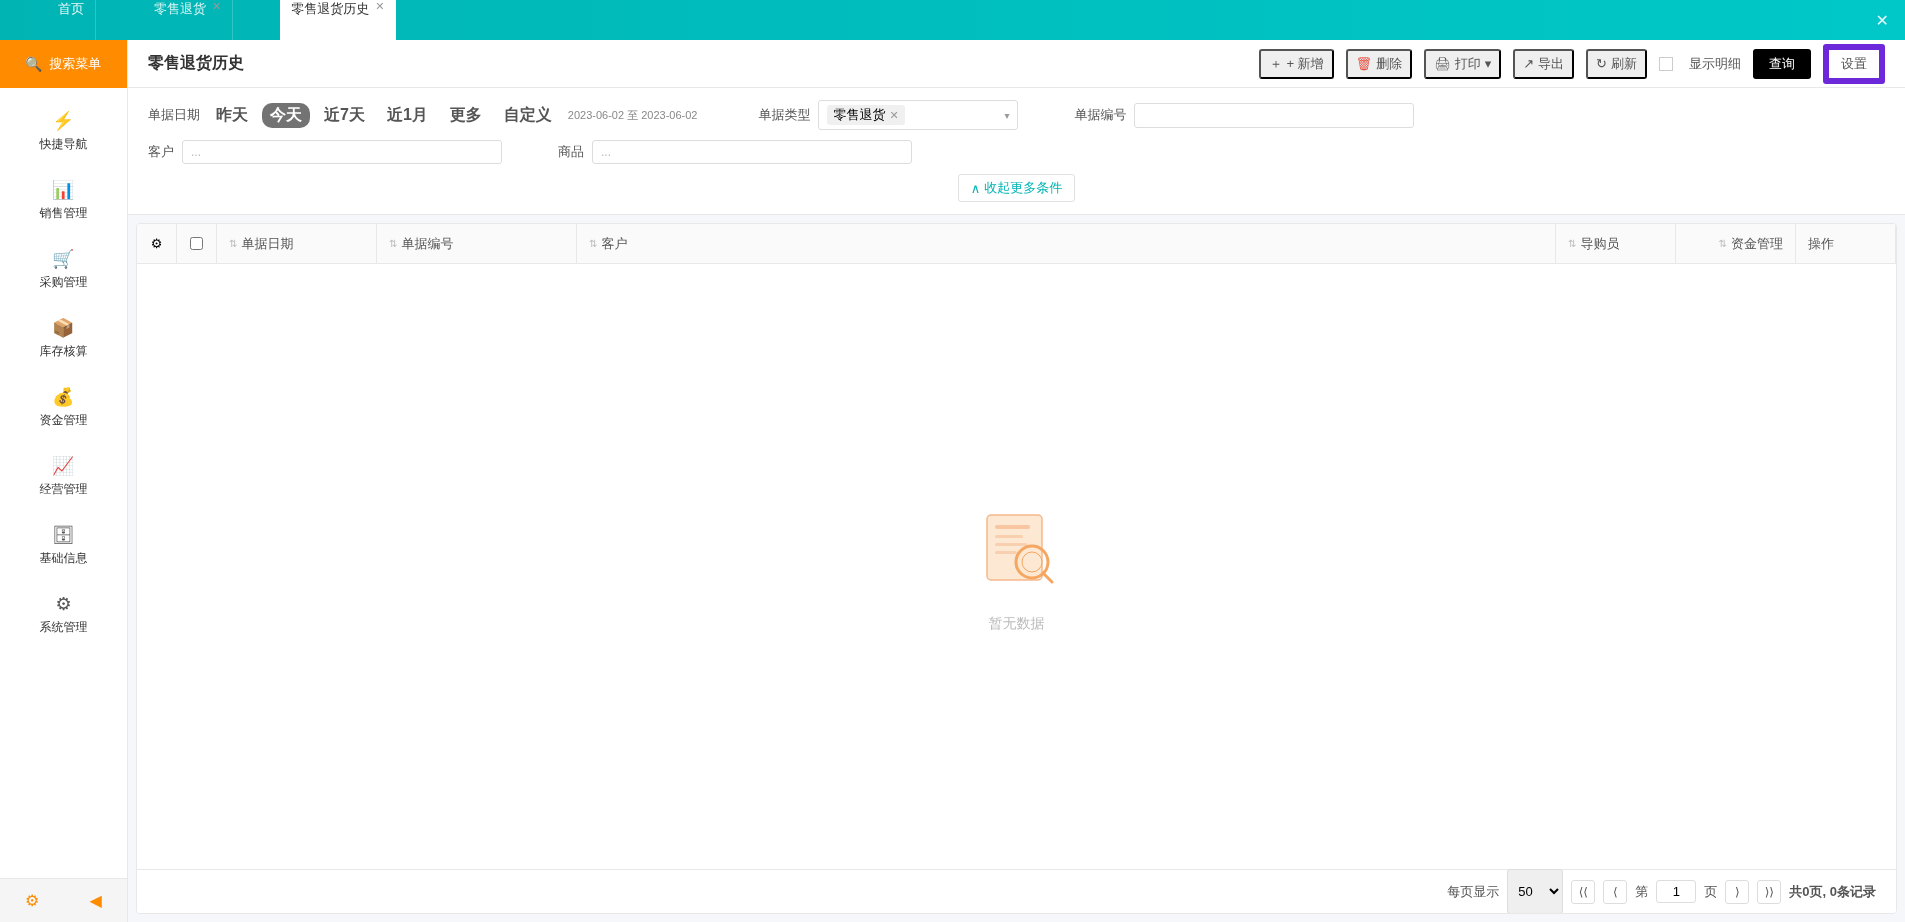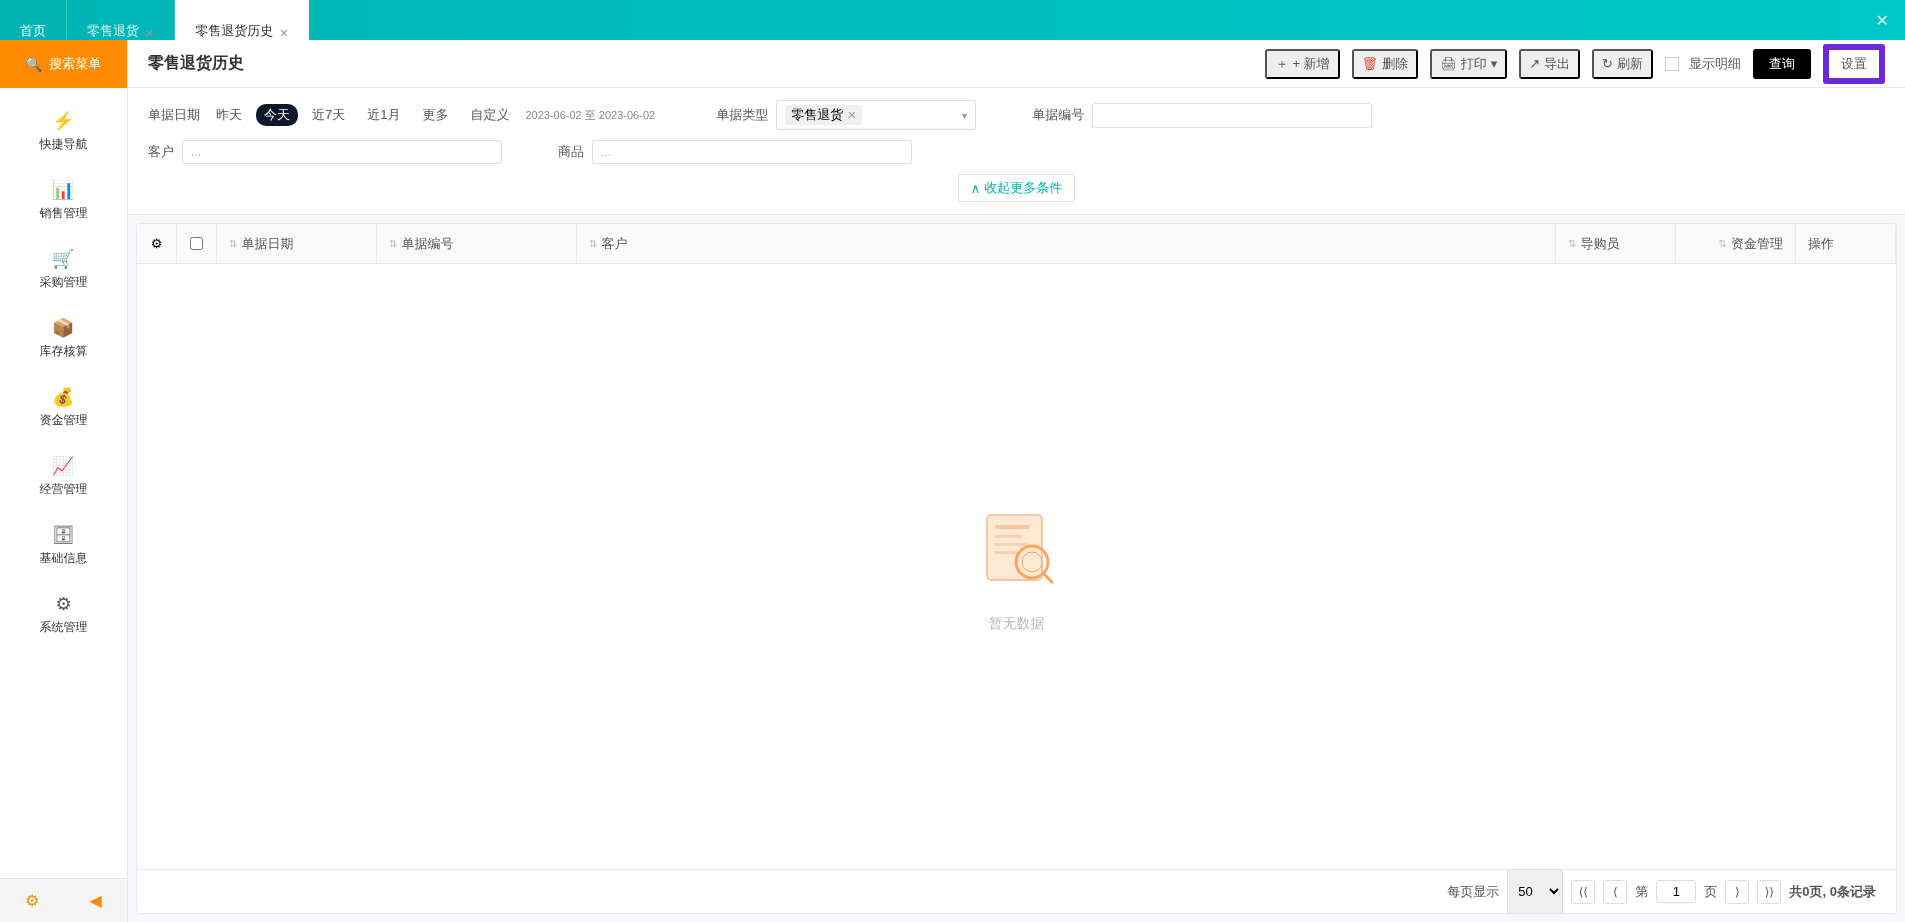--- a/index.html
+++ b/index.html
@@ -14,28 +14,29 @@
       flex-shrink: 0;
     }
     .top-bar-tabs {
       display: flex;
       align-items: center;
       flex: 1;
       height: 100%;
     }
     .top-tab {
       height: 100%;
-      padding: 0 20px;
-      display: flex;
-      align-items: flex-end;
+      padding: 0 11px;
+      display: flex;
+      align-items: flex-start;
       gap: 6px;
       cursor: pointer;
       color: rgba(255,255,255,0.85);
       font-size: 13px;
       border-right: 1px solid rgba(255,255,255,0.2);
+      margin-left: 47px;
     }
     .top-tab.active {
       background: #fff;
       color: #333;
     }
     .top-tab .close-icon {
       font-size: 11px;
       color: #999;
     }
     .top-tab:first-child {
@@ -162,21 +163,21 @@
       color: #555;
       border: 6px solid #6d28d9;
       padding: 5px 12px;
       border-radius: 3px;
       cursor: pointer;
       font-size: 13px;
     }
     .show-detail-label {
       display: flex;
       align-items: center;
-      gap: 10px;
+      gap: 16px;
       color: #555;
       cursor: pointer;
       font-size: 13px;
     }
     .show-detail-checkbox {
       width: 14px;
       height: 14px;
       border: 1px solid #ccc;
       display: inline-block;
     }
@@ -207,25 +208,26 @@
     }
     .date-filters {
       display: flex;
       align-items: center;
       gap: 6px;
     }
     .date-btn {
       padding: 2px 8px;
       border-radius: 3px;
       cursor: pointer;
-      font-size: 13px;
+      font-size: 16px;
       color: #555;
+      font-weight: bold;
     }
     .date-btn.active {
-      background: #0f172a;
+      background: #737373;
       color: #fff;
       border-radius: 10px;
     }
     .date-range {
       color: #888;
       font-size: 11px;
     }
     .filter-select {
       display: flex;
       align-items: center;

